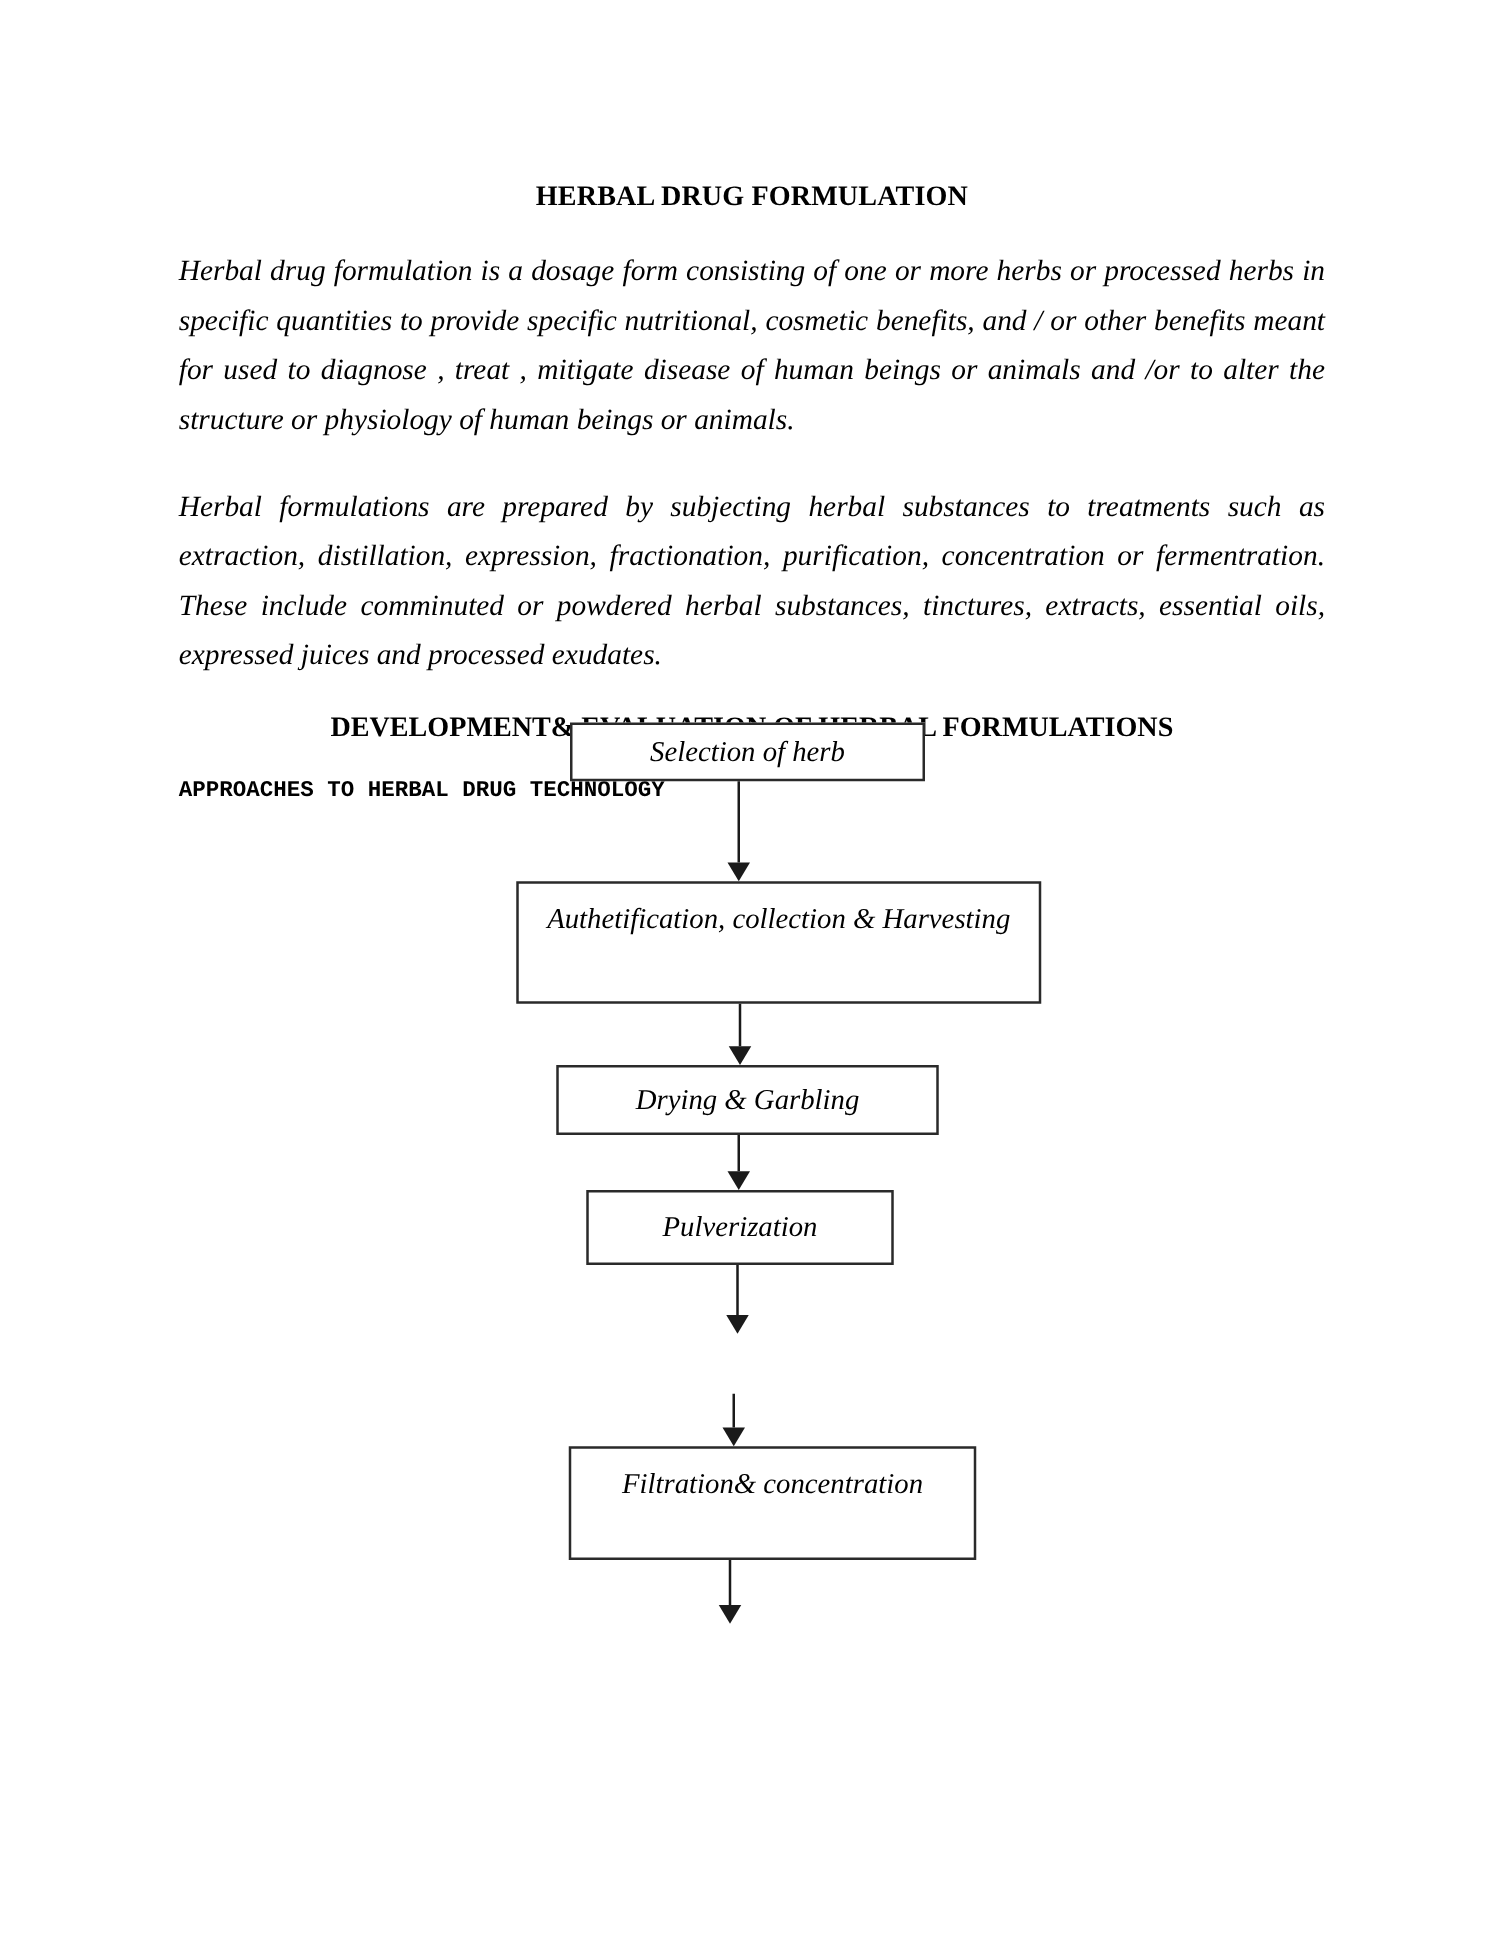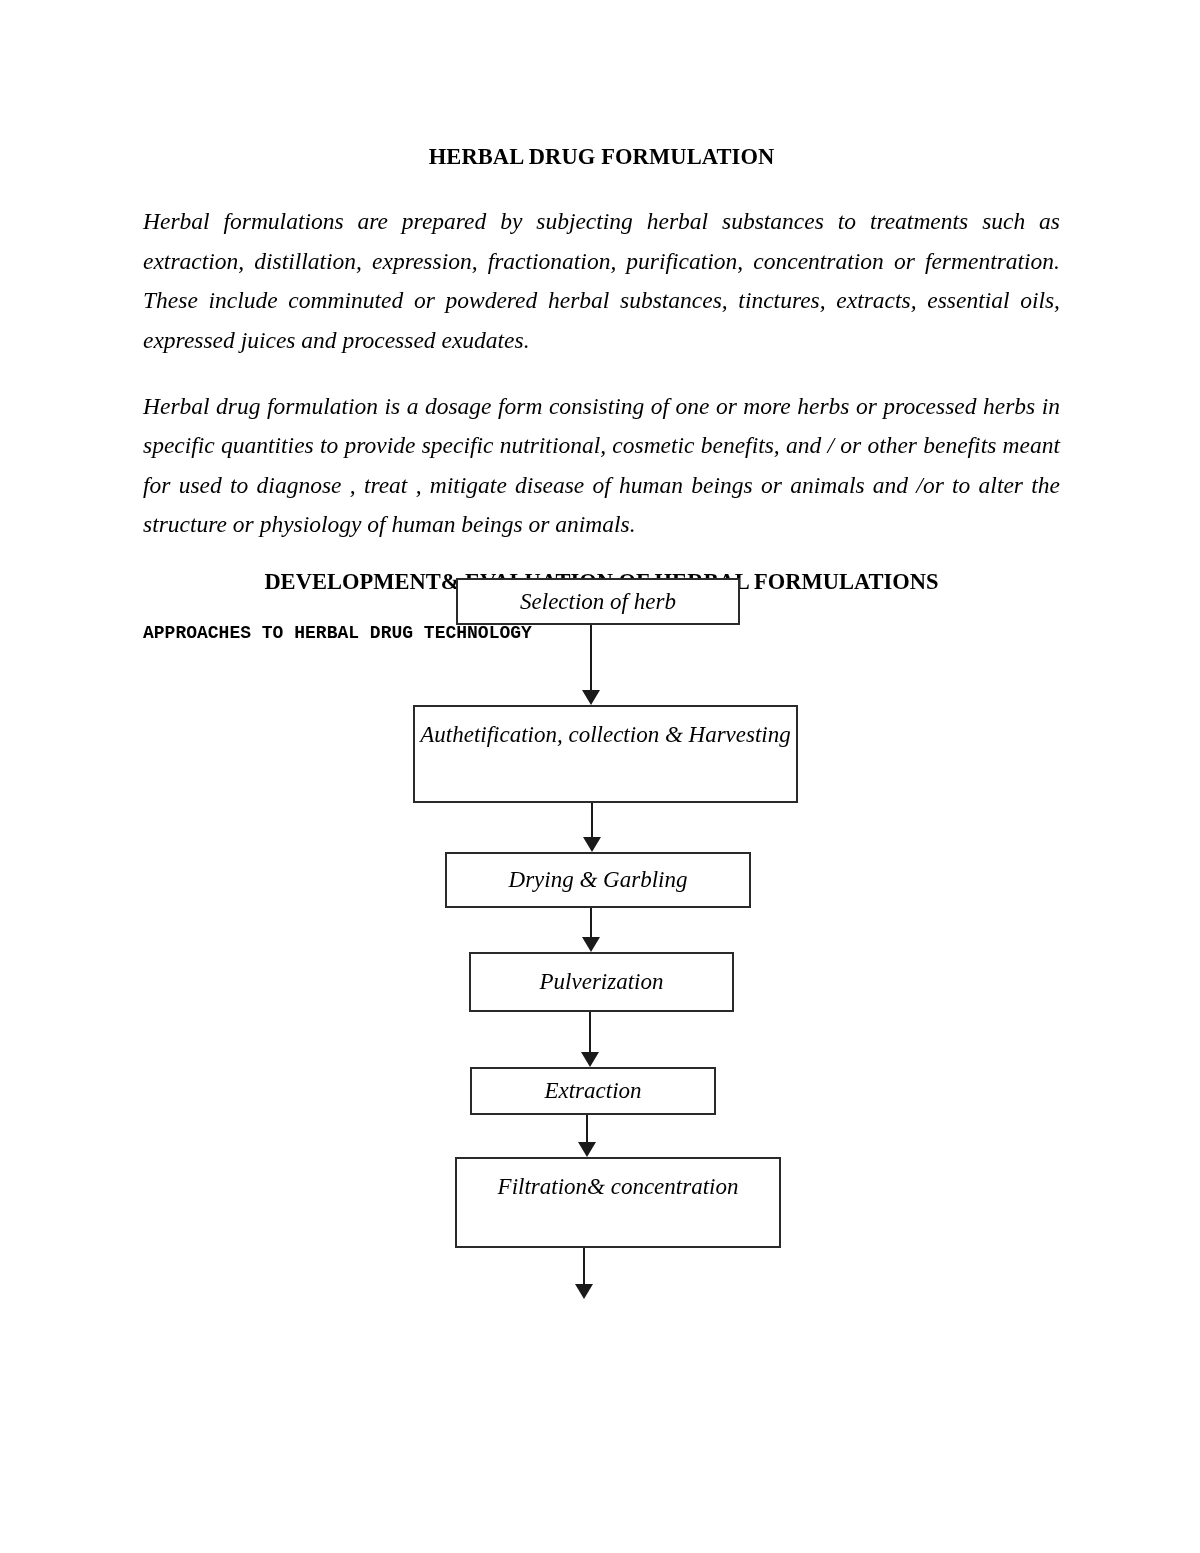--- a/index.html
+++ b/index.html
@@ -128,71 +128,68 @@
 </style>
 </head>
 <body>
 
 <div class="page">
 
   <div class="content">
 
     <div class="doc-title">HERBAL DRUG FORMULATION</div>
 
+    <p class="para para-1">Herbal drug formulation is a dosage form consisting of one or more herbs or processed herbs in specific quantities to provide specific nutritional, cosmetic benefits, and / or other benefits meant for used to diagnose , treat , mitigate disease of human beings or animals and /or to alter the structure or physiology of human beings or animals.</p>
+
     <p class="para para-2">Herbal formulations are prepared by subjecting herbal substances to treatments such as extraction, distillation, expression, fractionation, purification, concentration     or fermentration. These include comminuted or powdered herbal substances, tinctures, extracts, essential oils, expressed juices and processed exudates.</p>
-
-    <p class="para para-1">Herbal drug formulation is a dosage form consisting of one or more herbs or processed herbs in specific quantities to provide specific nutritional, cosmetic benefits, and / or other benefits meant for used to diagnose , treat , mitigate disease of human beings or animals and /or to alter the structure or physiology of human beings or animals.</p>
 
     <div class="heading-center">DEVELOPMENT&amp; EVALUATION OF HERBAL FORMULATIONS</div>
 
     <div class="heading-left">APPROACHES TO HERBAL DRUG TECHNOLOGY</div>
 
   </div>
 
   <div class="flowchart">
 
     <div class="fc-box center-v" style="left:428px; top:578px; width:284px; height:47px;">
       <span class="fc-label">Selection of herb</span>
     </div>
 
     <div class="fc-arrow" style="left:562px; top:625px; height:80px;">
       <div class="stem" style="height:65px;"></div>
       <div class="head" style="top:65px;"></div>
     </div>
 
-    <div class="fc-box top-v" style="left:385px; top:705px; width:385px; height:98px;">
+    <div class="fc-box top-v" style="left:385px; top:705px; width:420px; height:98px;">
       <span class="fc-label">Authetification,  collection &amp; Harvesting</span>
     </div>
 
     <div class="fc-arrow" style="left:563px; top:803px; height:49px;">
       <div class="stem" style="height:34px;"></div>
       <div class="head" style="top:34px;"></div>
     </div>
 
     <div class="fc-box center-v" style="left:417px; top:852px; width:306px; height:56px;">
       <span class="fc-label">Drying  &amp; Garbling</span>
     </div>
 
     <div class="fc-arrow" style="left:562px; top:908px; height:44px;">
       <div class="stem" style="height:29px;"></div>
       <div class="head" style="top:29px;"></div>
     </div>
 
-    <div class="fc-box center-v" style="left:441px; top:952px; width:265px; height:60px;">
+    <div class="fc-box center-v" style="left:441px; top:952px; width:246px; height:60px;">
       <span class="fc-label">Pulverization</span>
     </div>
 
     <div class="fc-arrow" style="left:561px; top:1012px; height:55px;">
       <div class="stem" style="height:40px;"></div>
       <div class="head" style="top:40px;"></div>
     </div>
 
-    <div class="fc-box center-v" style="left:442px; top:1067px; width:246px; height:48px;">
-      <span class="fc-label">Extraction</span>
-    </div>
 
     <div class="fc-arrow" style="left:558px; top:1115px; height:42px;">
       <div class="stem" style="height:27px;"></div>
       <div class="head" style="top:27px;"></div>
     </div>
 
     <div class="fc-box top-v" style="left:427px; top:1157px; width:326px; height:91px;">
       <span class="fc-label">Filtration&amp; concentration</span>
     </div>
 

